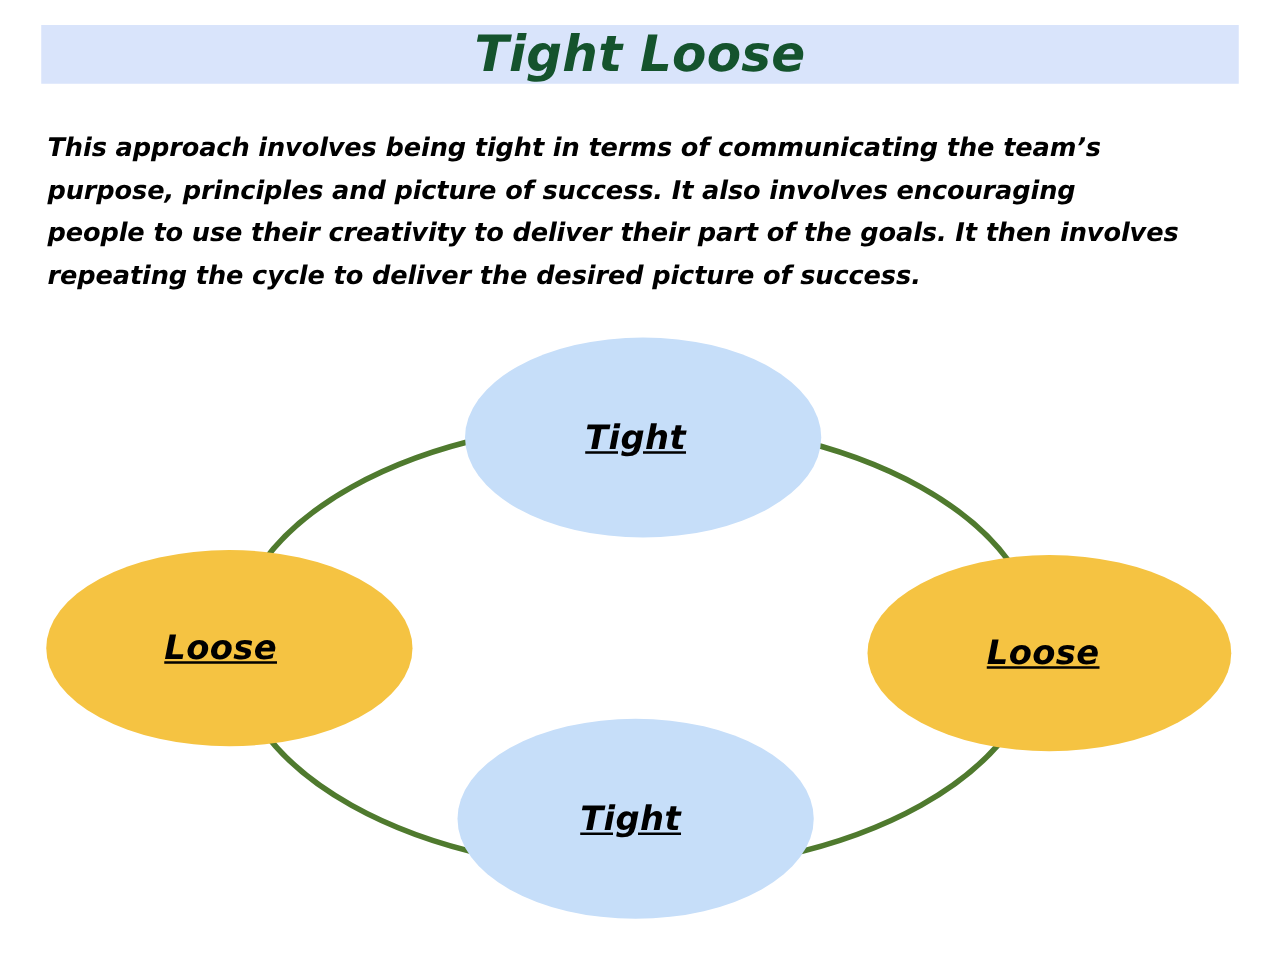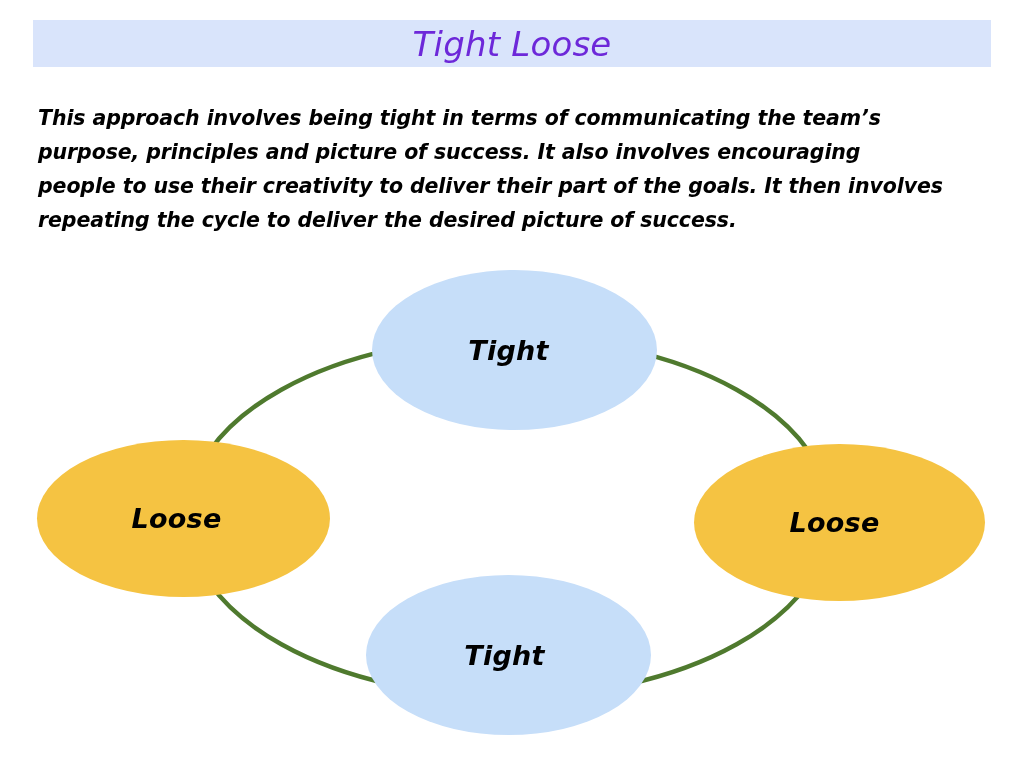--- a/index.html
+++ b/index.html
@@ -22,24 +22,24 @@
     top: 20px;
     width: 958px;
     height: 47px;
     background: #D9E4FB;
     display: flex;
     align-items: center;
     justify-content: center;
   }
   #title-text {
     font-family: "DejaVu Sans", sans-serif;
-    font-size: 34px;
+    font-size: 40px;
     font-style: italic;
-    font-weight: 400;
-    color: #6d28d9;
+    font-weight: 700;
+    color: #14532d;
     letter-spacing: 0.2px;
     white-space: nowrap;
   }
 
   
   #intro-paragraph {
     position: absolute;
     left: 38px;
     top: 101px;
     width: 905px;
@@ -67,20 +67,21 @@
     width: 1024px;
     height: 518px;
   }
 
   .node-ellipse {
     position: absolute;
     border-radius: 50%;
     display: flex;
     align-items: center;
     justify-content: center;
+    text-decoration: underline;
   }
   .node-label {
     font-family: "DejaVu Sans", sans-serif;
     font-size: 27px;
     font-style: italic;
     font-weight: bold;
     color: #000000;
     letter-spacing: 0.3px;
     white-space: nowrap;
   }

